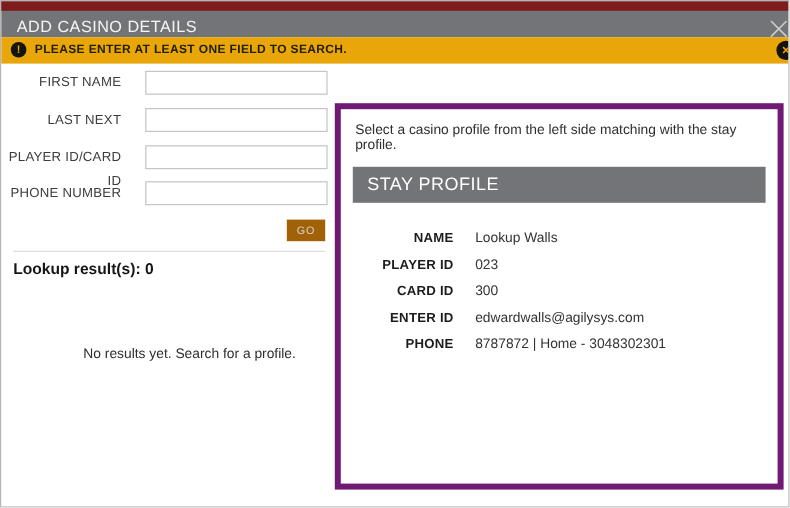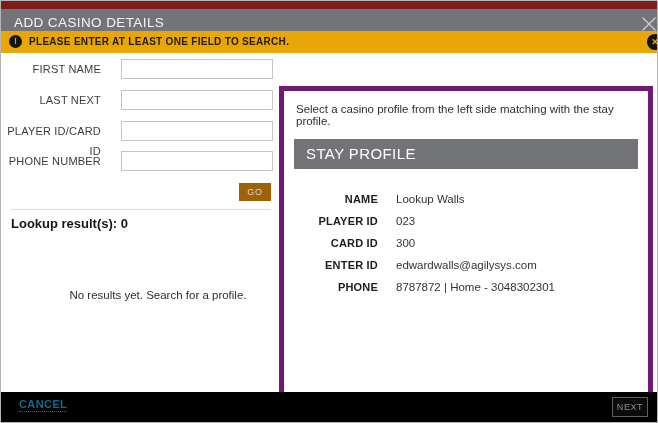--- a/index.html
+++ b/index.html
@@ -195,18 +195,14 @@
         <span class="p-label">ENTER ID</span>
         <span class="p-value">edwardwalls@agilysys.com</span>
       </div>
       <div class="p-row">
         <span class="p-label">PHONE</span>
         <span class="p-value">8787872 | Home - 3048302301</span>
       </div>
     </div>
   </div>
 
-  <div class="footer">
-    <a class="cancel-link">CANCEL</a>
-    <button class="next-btn">NEXT</button>
-  </div>
 
 </div>
 
 </body></html>

